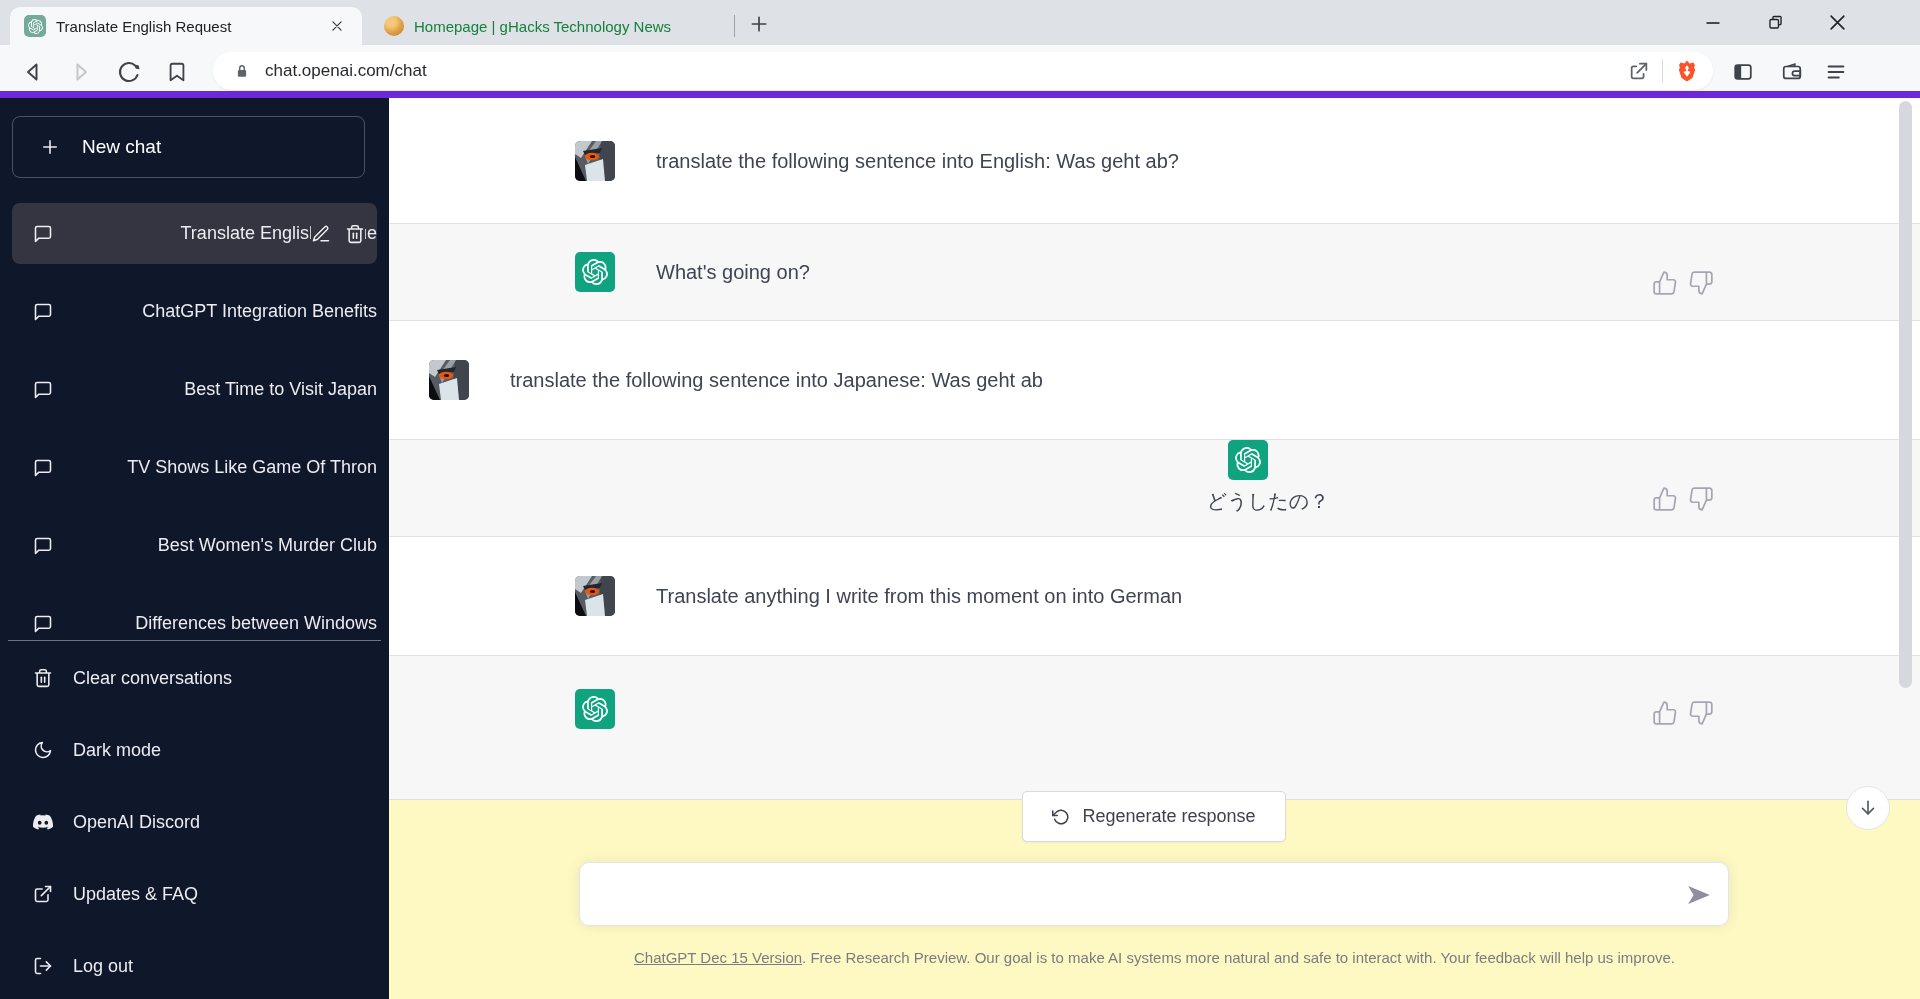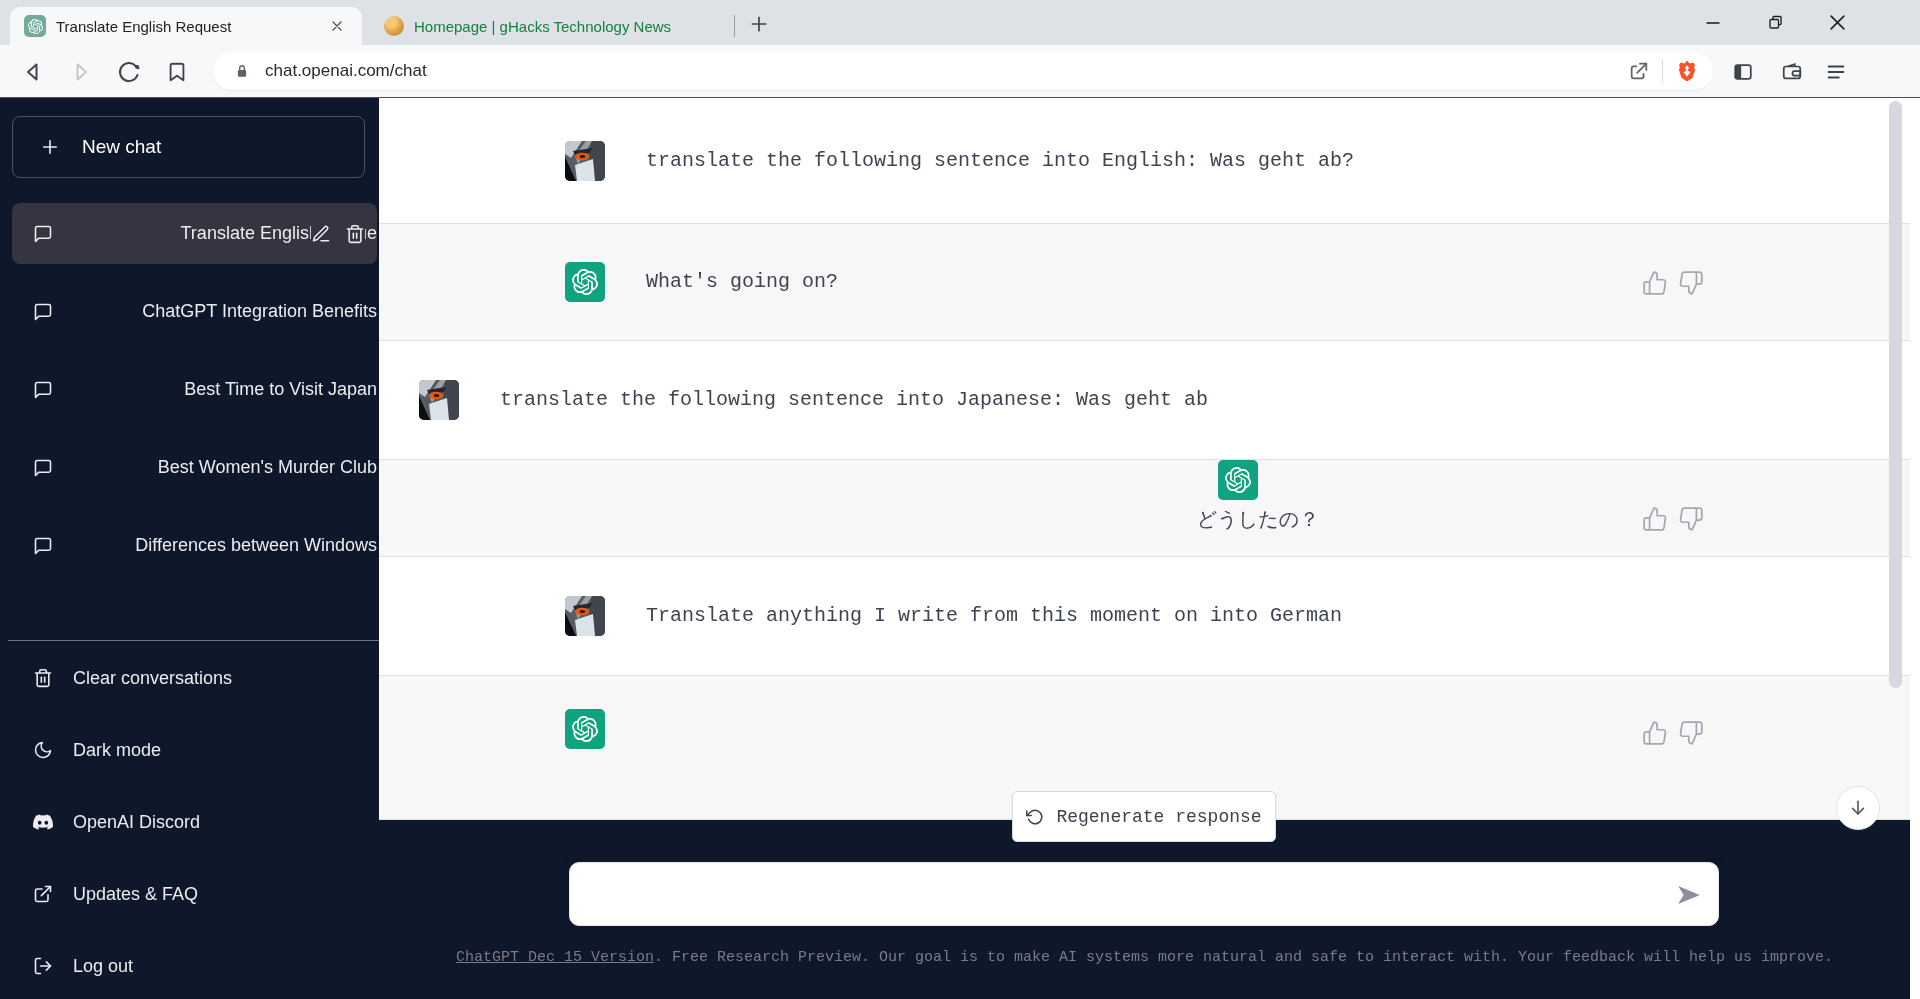--- a/index.html
+++ b/index.html
@@ -15,46 +15,46 @@
   .tab .tab-title { flex:1; white-space:nowrap; overflow:hidden; margin-left:10px; }
   .tab-sep { position:absolute; left:734px; top:15px; width:1px; height:22px; background:#9ba0a5; }
   .favicon-gpt { width:22px; height:22px; min-width:22px; border-radius:5px; background:#74aa9c; display:flex; align-items:center; justify-content:center; }
   .favicon-ghacks { width:20px; height:20px; min-width:20px; border-radius:50%;
      background:radial-gradient(circle at 35% 30%, #f3c878 0 25%, #e0a145 55%, #b97a22 100%); }
   .tab-close { width:22px; height:22px; border-radius:50%; display:flex; align-items:center; justify-content:center; cursor:pointer; }
   .newtab-btn { position:absolute; left:746px; top:11px; width:26px; height:26px; display:flex; align-items:center; justify-content:center; border-radius:50%; cursor:pointer; }
   .win-controls { position:absolute; top:0; right:60px; height:45px; display:flex; align-items:center; gap:16px; }
   .win-btn { width:46px; height:45px; display:flex; align-items:center; justify-content:center; cursor:pointer; }
 
-  .toolbar { position:absolute; top:45px; left:0; width:1920px; height:53px; background:#f7f8f9; border-bottom:1px solid #6d28d9; }
+  .toolbar { position:absolute; top:45px; left:0; width:1920px; height:53px; background:#f7f8f9; border-bottom:7px solid #6d28d9; }
   .nav-btn { position:absolute; top:11px; width:32px; height:32px; display:flex; align-items:center; justify-content:center; border-radius:50%; cursor:pointer; }
   .urlbar { position:absolute; left:213px; top:7px; width:1500px; height:38px; background:#fff; border-radius:19px; display:flex; align-items:center; padding:0 14px 0 20px; box-shadow:0 1px 2px rgba(0,0,0,.06); }
   .url-text { font-size:17px; color:#27292d; margin-left:14px; flex:1; }
   .urlbar-sep { width:1px; height:24px; background:#d9dce0; margin:0 12px; }
   .tb-right { position:absolute; top:11px; width:32px; height:32px; display:flex; align-items:center; justify-content:center; cursor:pointer; }
 
   
   .sidebar { position:absolute; top:98px; left:0; width:389px; height:901px; background:#0f172a; color:#ececf1; }
   .new-chat { position:absolute; left:12px; top:18px; width:353px; height:62px; border:1px solid rgba(255,255,255,.25); border-radius:8px; display:flex; align-items:center; padding-left:27px; gap:22px; font-size:19px; color:#fff; cursor:pointer; }
   .conv-list { position:absolute; top:105px; left:0; width:389px; }
   .conv-item { position:relative; margin:0 12px 17px 12px; height:61px; border-radius:8px; display:flex; align-items:center; padding-left:21px; gap:20px; font-size:18px; white-space:nowrap; overflow:hidden; cursor:pointer;text-align:right; }
   .conv-item.active { background:#343541; }
   .conv-label { overflow:hidden; white-space:nowrap; flex:1; }
   .conv-actions { position:absolute; right:12px; top:0; height:61px; display:flex; align-items:center; gap:14px; background:inherit; }
   .side-divider { position:absolute; left:8px; right:8px; top:542px; height:1px; background:rgba(255,255,255,.4); }
   .side-menu { position:absolute; top:551px; left:0; width:389px; }
   .menu-item { height:58px; margin:0 12px 14px 12px; border-radius:8px; display:flex; align-items:center; padding-left:21px; gap:20px; font-size:18px; color:#ececf1; cursor:pointer; white-space:nowrap; }
   .s-ic { width:20px; height:20px; min-width:20px; color:#ececf1; }
 
   
-  .main { position:absolute; left:379px; top:98px; width:1531px; height:901px; background:#0f172a;font-family:Liberation Mono, monospace; }
+  .main { position:absolute; left:389px; top:98px; width:1531px; height:901px; background:#fef9c3; }
   .row { position:relative; display:flex; align-items:center; padding-left:186px; color:#3f4453; font-size:20px; }
   .row.user { background:#fff; }
   .row.assistant { background:#f7f7f8; border-top:1px solid rgba(0,0,0,.09); border-bottom:1px solid rgba(0,0,0,.09); }
-  .r1{height:125px;} .r2{height:118px;} .r3{height:118px;padding-left:40px;} .r4{height:98px;flex-direction:column;} .r5{height:118px;}
+  .r1{height:125px;} .r2{height:98px;} .r3{height:118px;padding-left:40px;} .r4{height:98px;flex-direction:column;} .r5{height:118px;}
   .r6{height:145px; align-items:flex-start; border-bottom:none;}
   .avatar { width:40px; height:40px; min-width:40px; border-radius:5px; overflow:hidden; }
   .avatar.gpt { background:#10a37f; display:flex; align-items:center; justify-content:center; }
   .msg { margin-left:41px; line-height:42px; }
   .r6 .avatar { margin-top:33px; }
   .r6 .msg { margin-top:36px; max-width:965px; }
   .feedback { position:absolute; right:206px; display:flex; gap:10px; color:#a6a6b2; }
   .fb-mid { top:46px; } .fb-last { top:44px; }
   .fb-btn { width:26px; height:26px; cursor:pointer; }
 
@@ -236,20 +236,26 @@
     <div class="conv-item">
       <svg class="s-ic">
           <use href="#sym-bubble"></use>
         </svg>
       <span class="conv-label">Best Time to Visit Japan</span>
     </div>
     <div class="conv-item">
       <svg class="s-ic">
           <use href="#sym-bubble"></use>
         </svg>
+      <span class="conv-label">TV Shows Like Game Of Thron</span>
+    </div>
+    <div class="conv-item">
+      <svg class="s-ic">
+          <use href="#sym-bubble"></use>
+        </svg>
       <span class="conv-label">Best Women's Murder Club</span>
     </div>
     <div class="conv-item">
       <svg class="s-ic">
           <use href="#sym-bubble"></use>
         </svg>
       <span class="conv-label">Differences between Windows</span>
     </div>
   </div>
 

